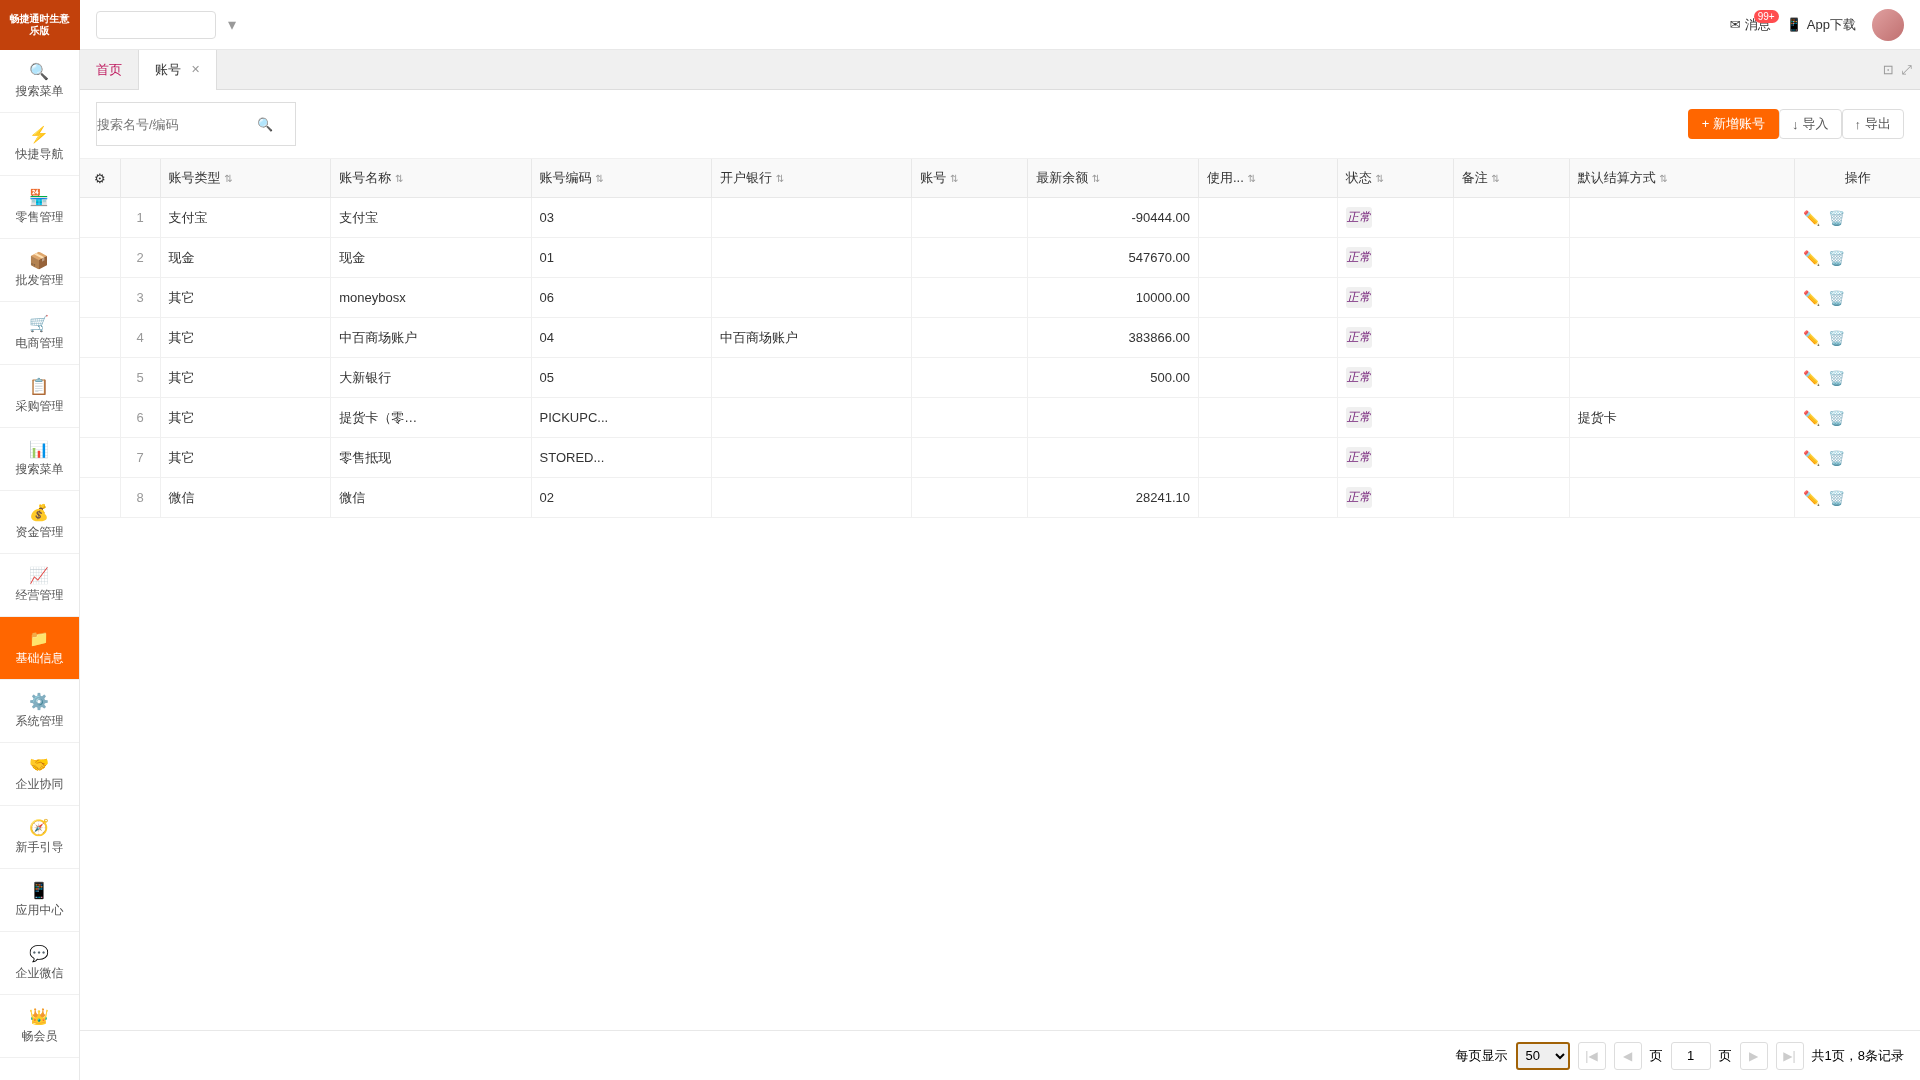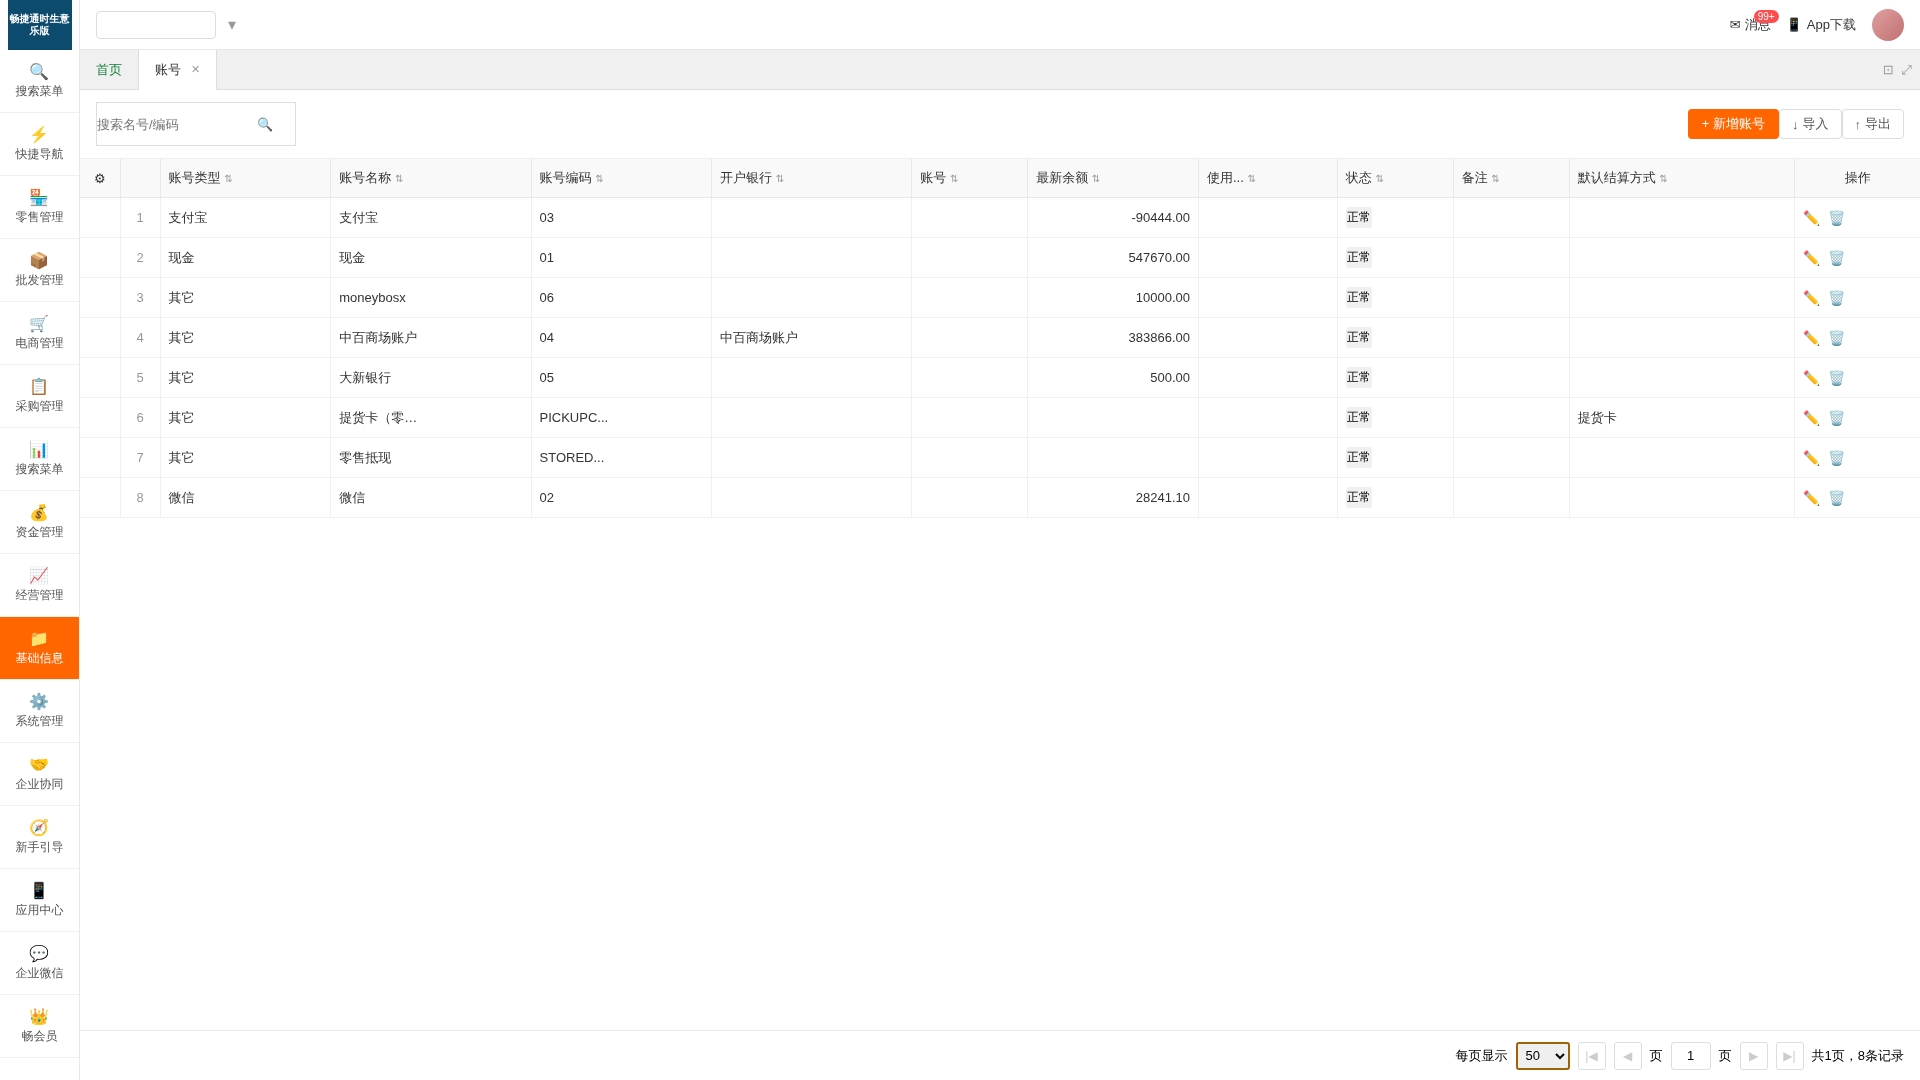--- a/index.html
+++ b/index.html
@@ -9,23 +9,23 @@
     .sidebar {
       width: 80px;
       background: #fff;
       display: flex;
       flex-direction: column;
       align-items: center;
       border-right: 1px solid #e8e8e8;
       flex-shrink: 0;
     }
     .sidebar-logo {
-      width: 64px;
+      width: 80px;
       height: 50px;
-      background: #0c4a6e;
+      background: #c2410c;
       display: flex;
       align-items: center;
       justify-content: center;
       color: white;
       font-size: 11px;
       font-weight: bold;
     }
     .sidebar-logo-inner {
       text-align: center;
       line-height: 1.2;
@@ -123,21 +123,21 @@
       border-bottom: 1px solid #ddd;
     }
     .tab {
       height: 40px;
       padding: 0 16px;
       display: flex;
       align-items: center;
       gap: 6px;
       cursor: pointer;
       font-size: 13px;
-      color: #15803d;
+      color: #be185d;
       border-right: 1px solid #ddd;
     }
     .tab.active {
       background: white;
       color: #333;
       font-weight: 500;
     }
     .tab-close {
       font-size: 11px;
       color: #999;
@@ -240,21 +240,22 @@
     }
     tbody td:last-child { border-right: none; }
     .col-num { width: 40px; text-align: center; color: #999; }
     .col-gear { width: 40px; text-align: center; }
     .status-badge {
       display: inline-block;
       padding: 2px 1px;
       border-radius: 3px;
       font-size: 12px;
       background: #f0f0f0;
-      color: #000000;
+      color: #701a75;
+      font-style: italic;
     }
     .action-icons {
       display: flex;
       gap: 8px;
       align-items: center;
     }
     .action-icon {
       cursor: pointer;
       color: #999;
       font-size: 14px;

